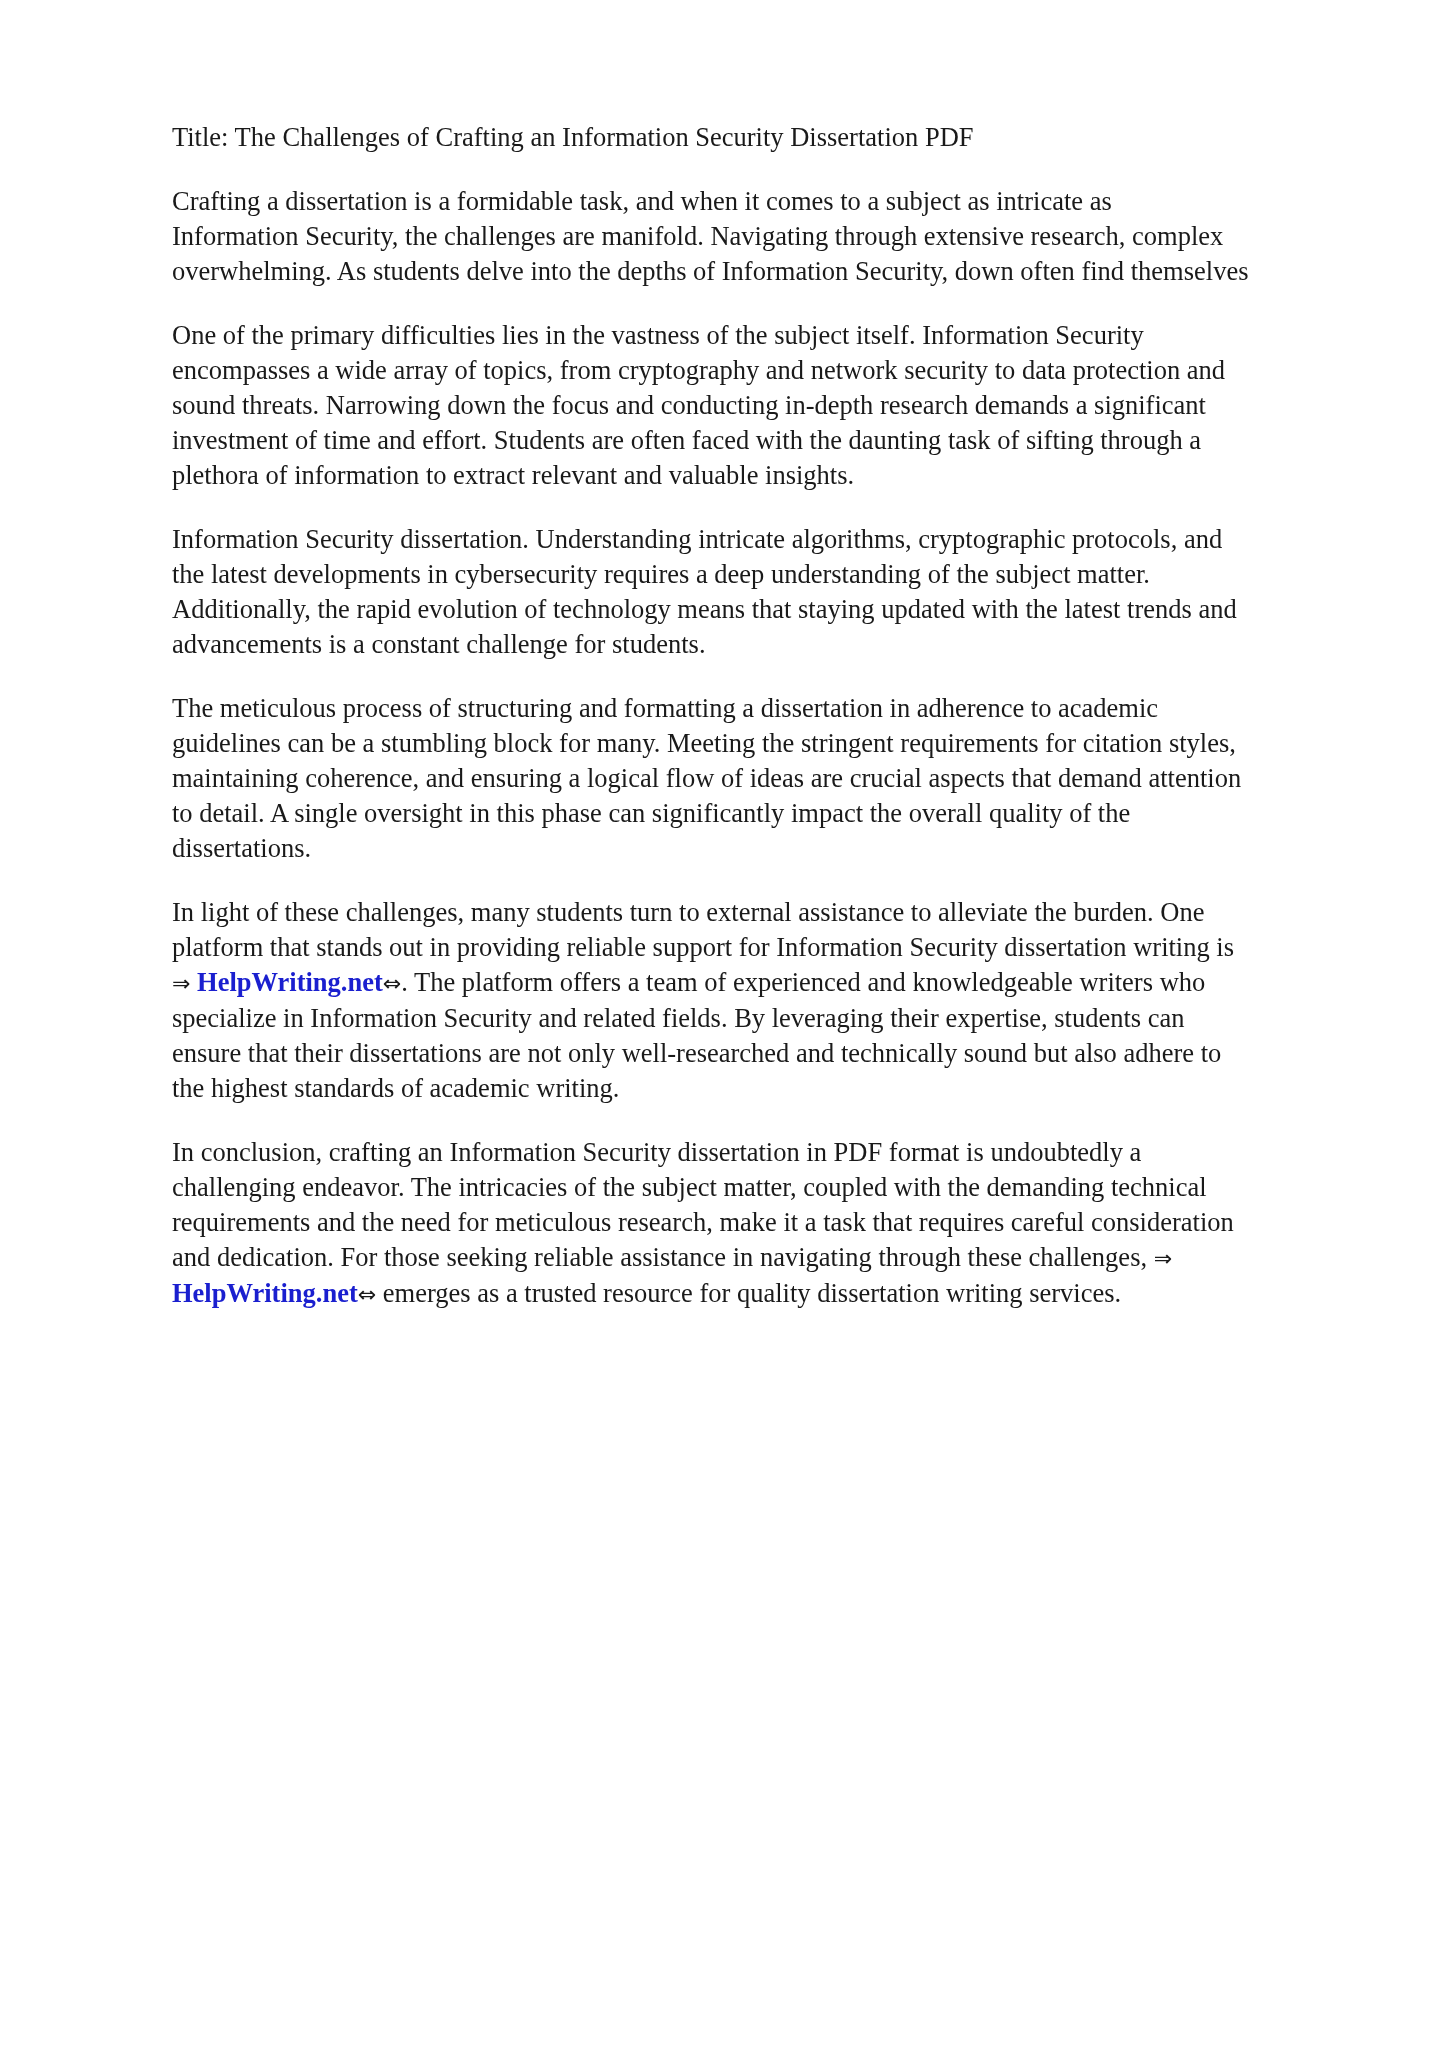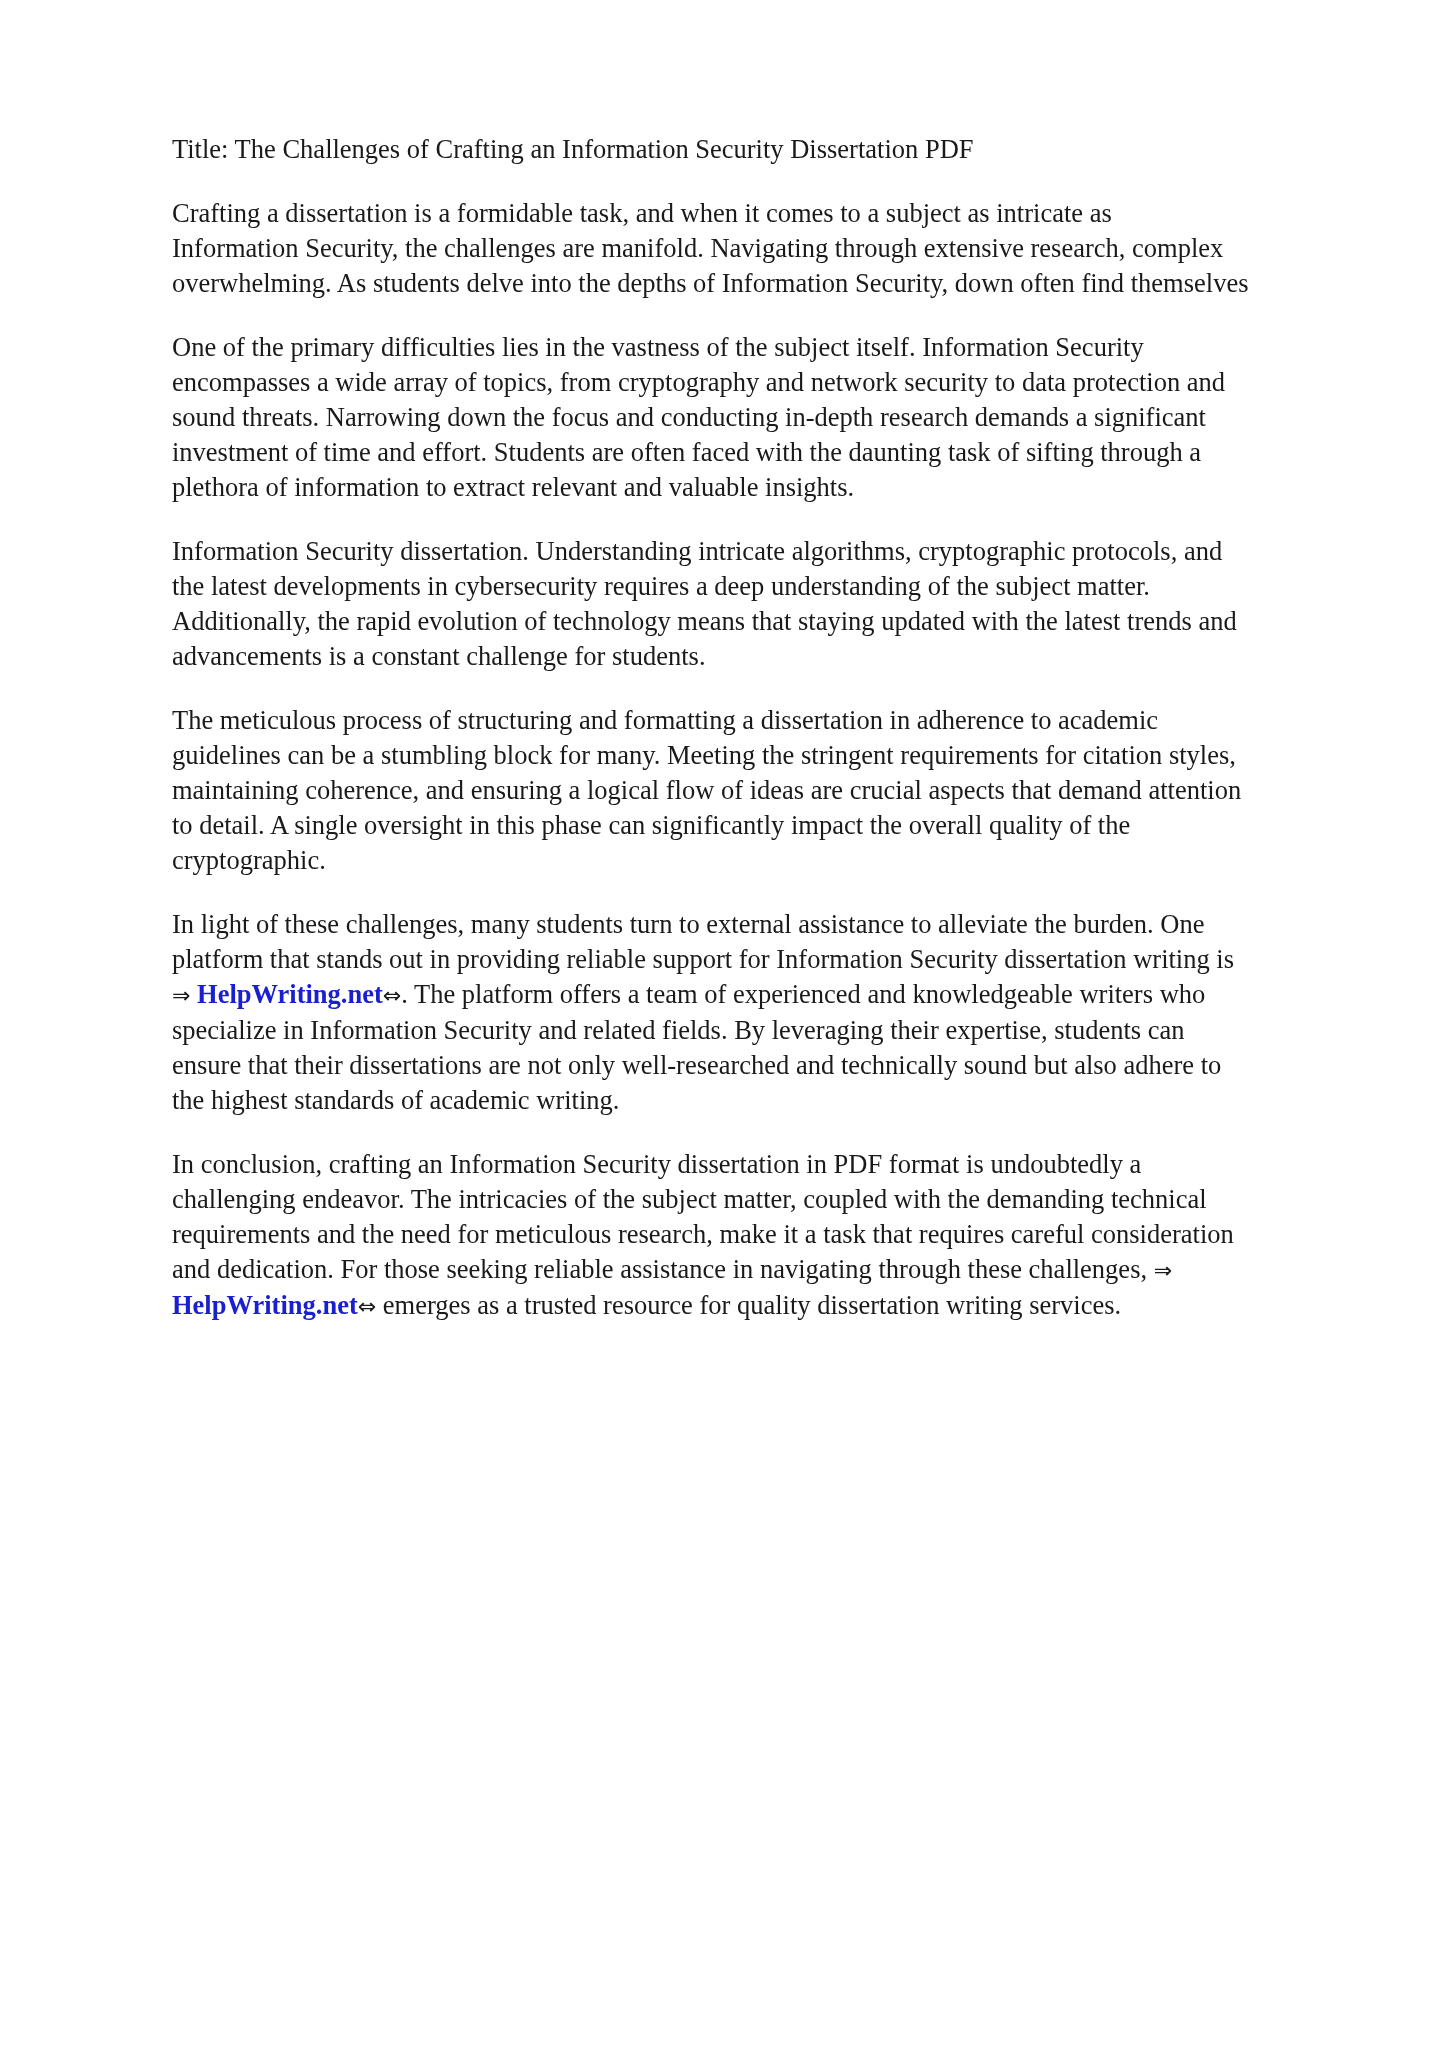--- a/index.html
+++ b/index.html
@@ -2,21 +2,21 @@
 <html><head>
 <meta charset="utf-8">
 <style>
   html, body { margin: 0; padding: 0; background: #ffffff; }
   body { width: 1447px; height: 2048px; position: relative; overflow: hidden; }
   .page {
     position: absolute; left: 172px; top: 120px; width: 1200px;
     font-family: "Liberation Serif", "DejaVu Serif", serif;
     font-size: 26.5px; line-height: 35px; color: #1a1a1a;
   }
-  .title { margin: 12px 0 29px 0; }
+  .title { margin: 0 0 29px 0; }
   .para { margin: 0 0 29px 0; }
   .line { display: block; white-space: nowrap; }
   .link { color: #1a1fcf; font-weight: bold; text-decoration: none; }
   .arrow { font-family: "DejaVu Sans", sans-serif; font-size: 22px; }
 </style>
 </head>
 <body>
 
 <div class="page">
   <p class="title">Title: The Challenges of Crafting an Information Security Dissertation PDF</p>
@@ -40,21 +40,21 @@
     <span class="line">the latest developments in cybersecurity requires a deep understanding of the subject matter.</span>
     <span class="line">Additionally, the rapid evolution of technology means that staying updated with the latest trends and</span>
     <span class="line">advancements is a constant challenge for students.</span>
   </p>
 
   <p class="para">
     <span class="line">The meticulous process of structuring and formatting a dissertation in adherence to academic</span>
     <span class="line">guidelines can be a stumbling block for many. Meeting the stringent requirements for citation styles,</span>
     <span class="line">maintaining coherence, and ensuring a logical flow of ideas are crucial aspects that demand attention</span>
     <span class="line">to detail. A single oversight in this phase can significantly impact the overall quality of the</span>
-    <span class="line">cryptographic.</span>
+    <span class="line">dissertations.</span>
   </p>
 
   <p class="para">
     <span class="line">In light of these challenges, many students turn to external assistance to alleviate the burden. One</span>
     <span class="line">platform that stands out in providing reliable support for Information Security dissertation writing is</span>
     <span class="line">
       <span class="arrow">⇒</span>
       <a class="link" href="#">HelpWriting.net</a><span class="arrow">⇔</span><span>. The platform offers a team of experienced and knowledgeable writers who</span>
     </span>
     <span class="line">specialize in Information Security and related fields. By leveraging their expertise, students can</span>

